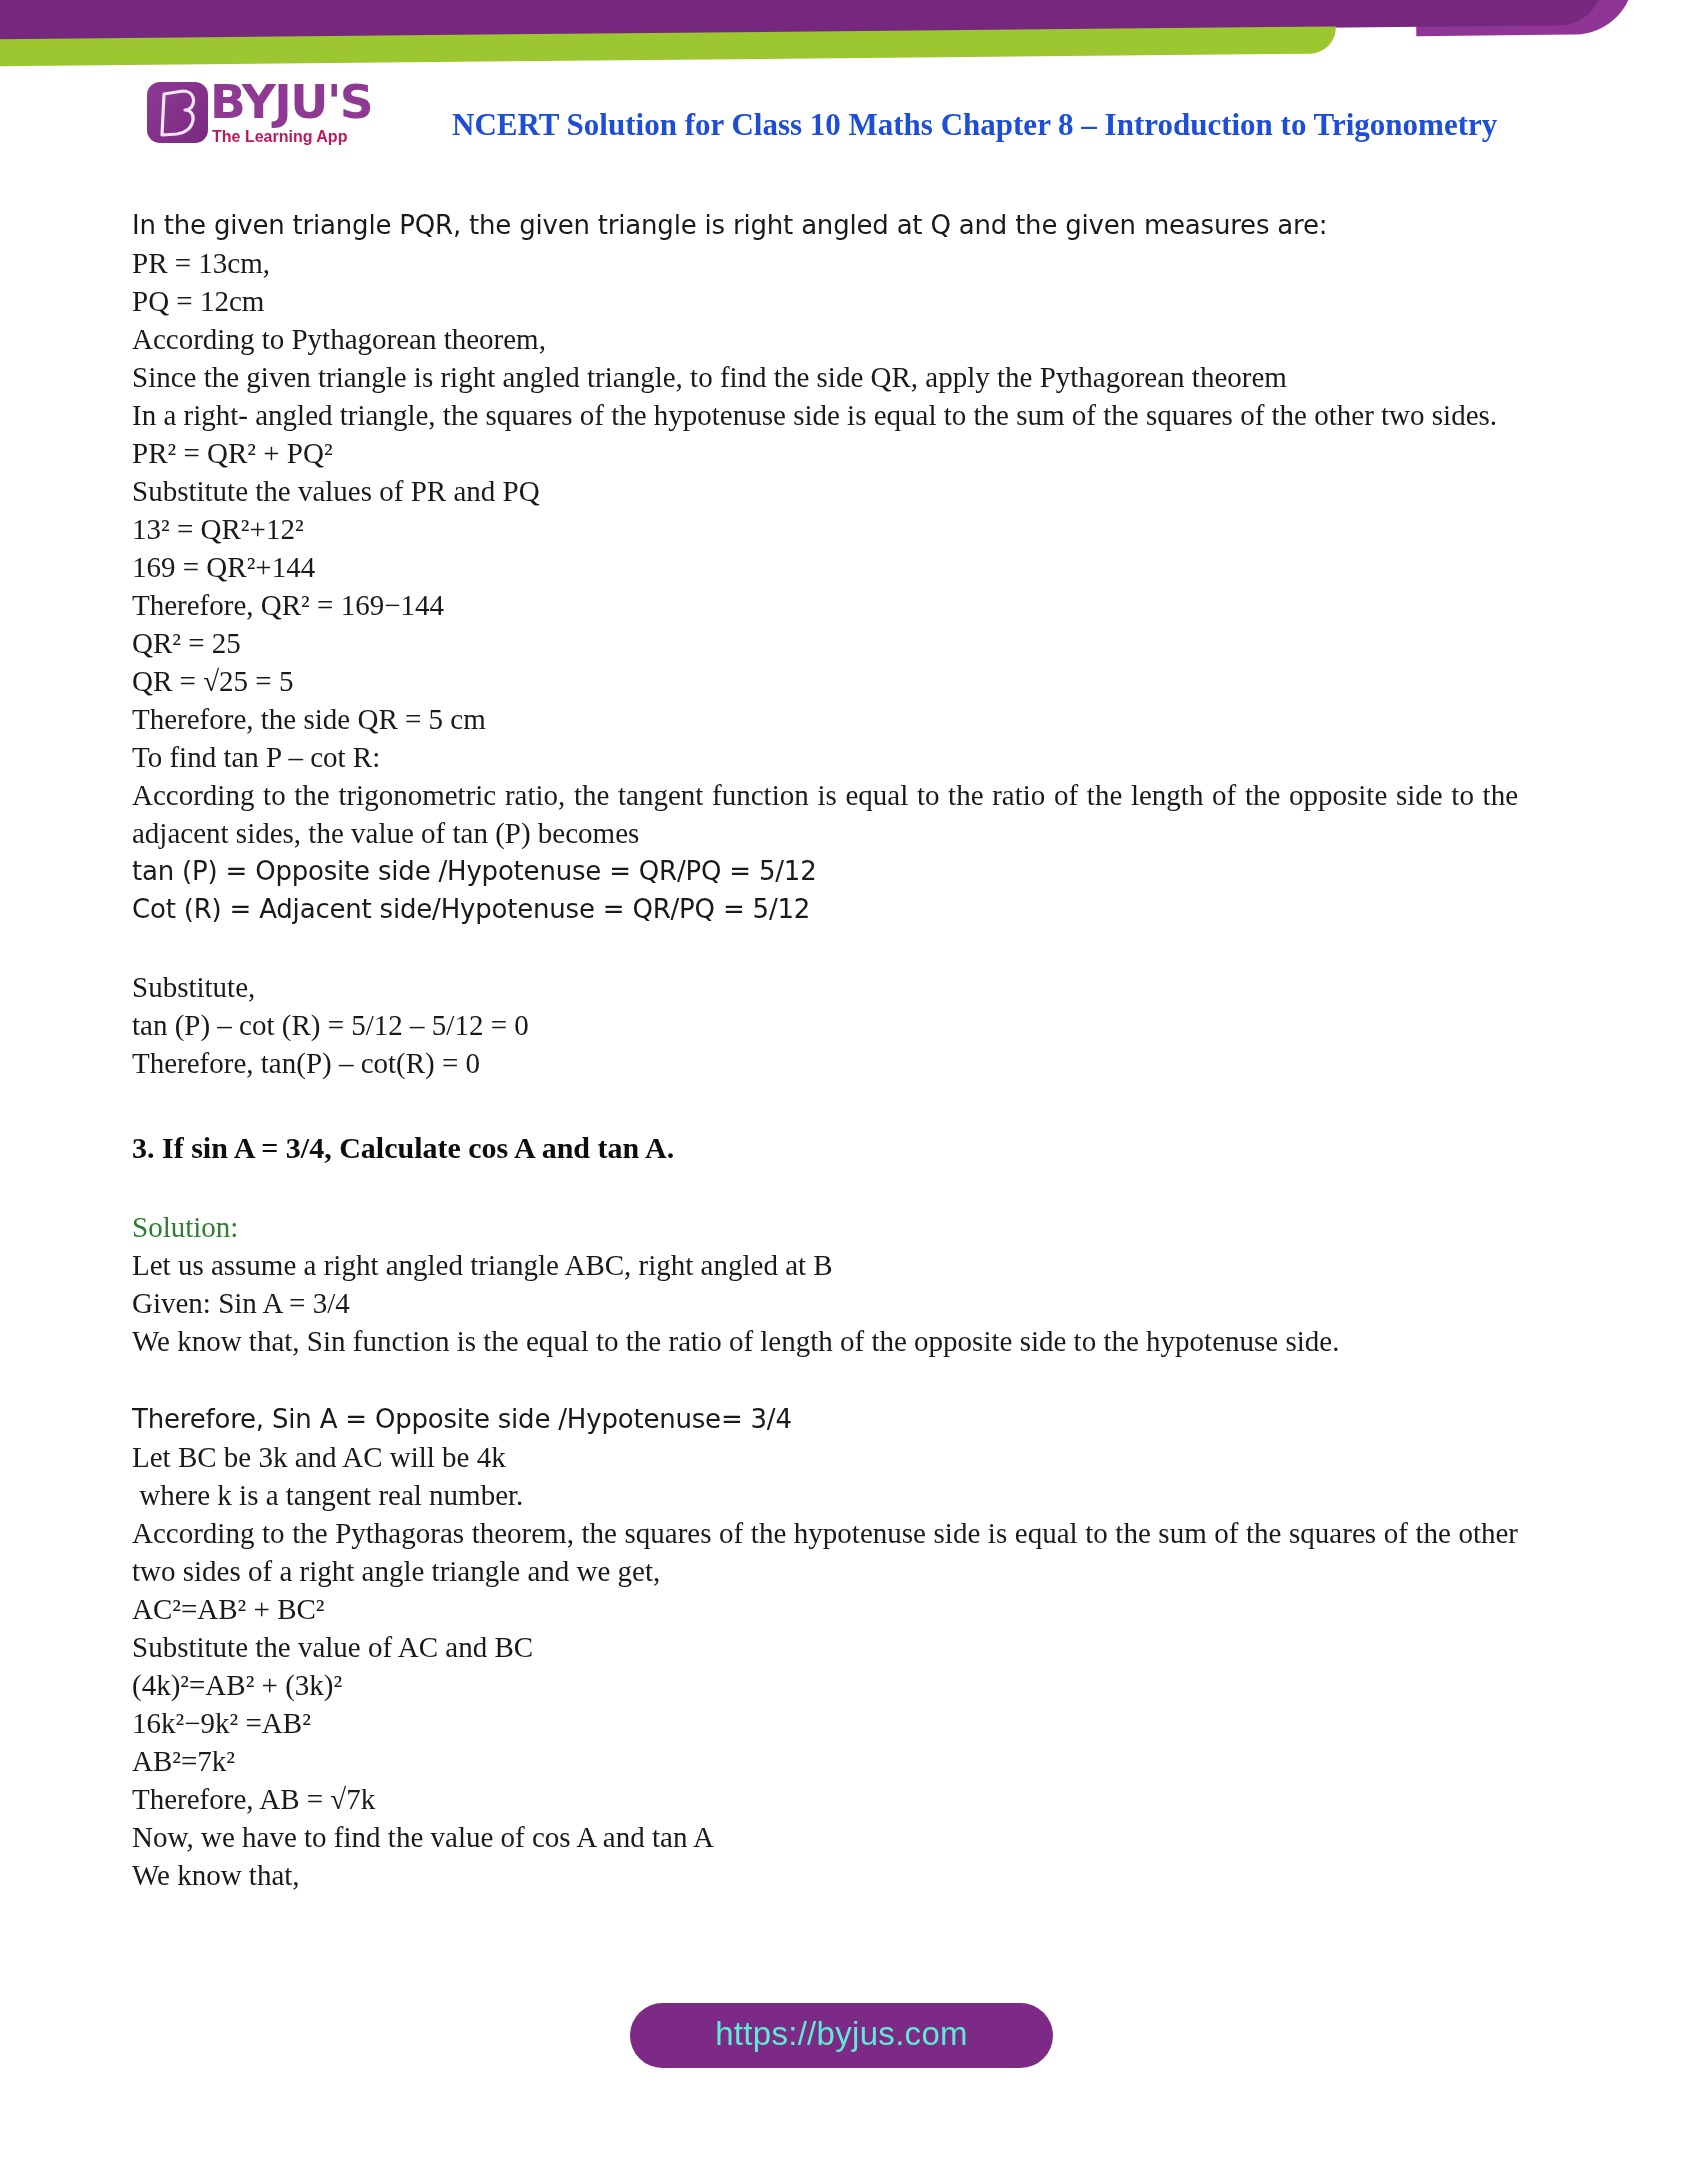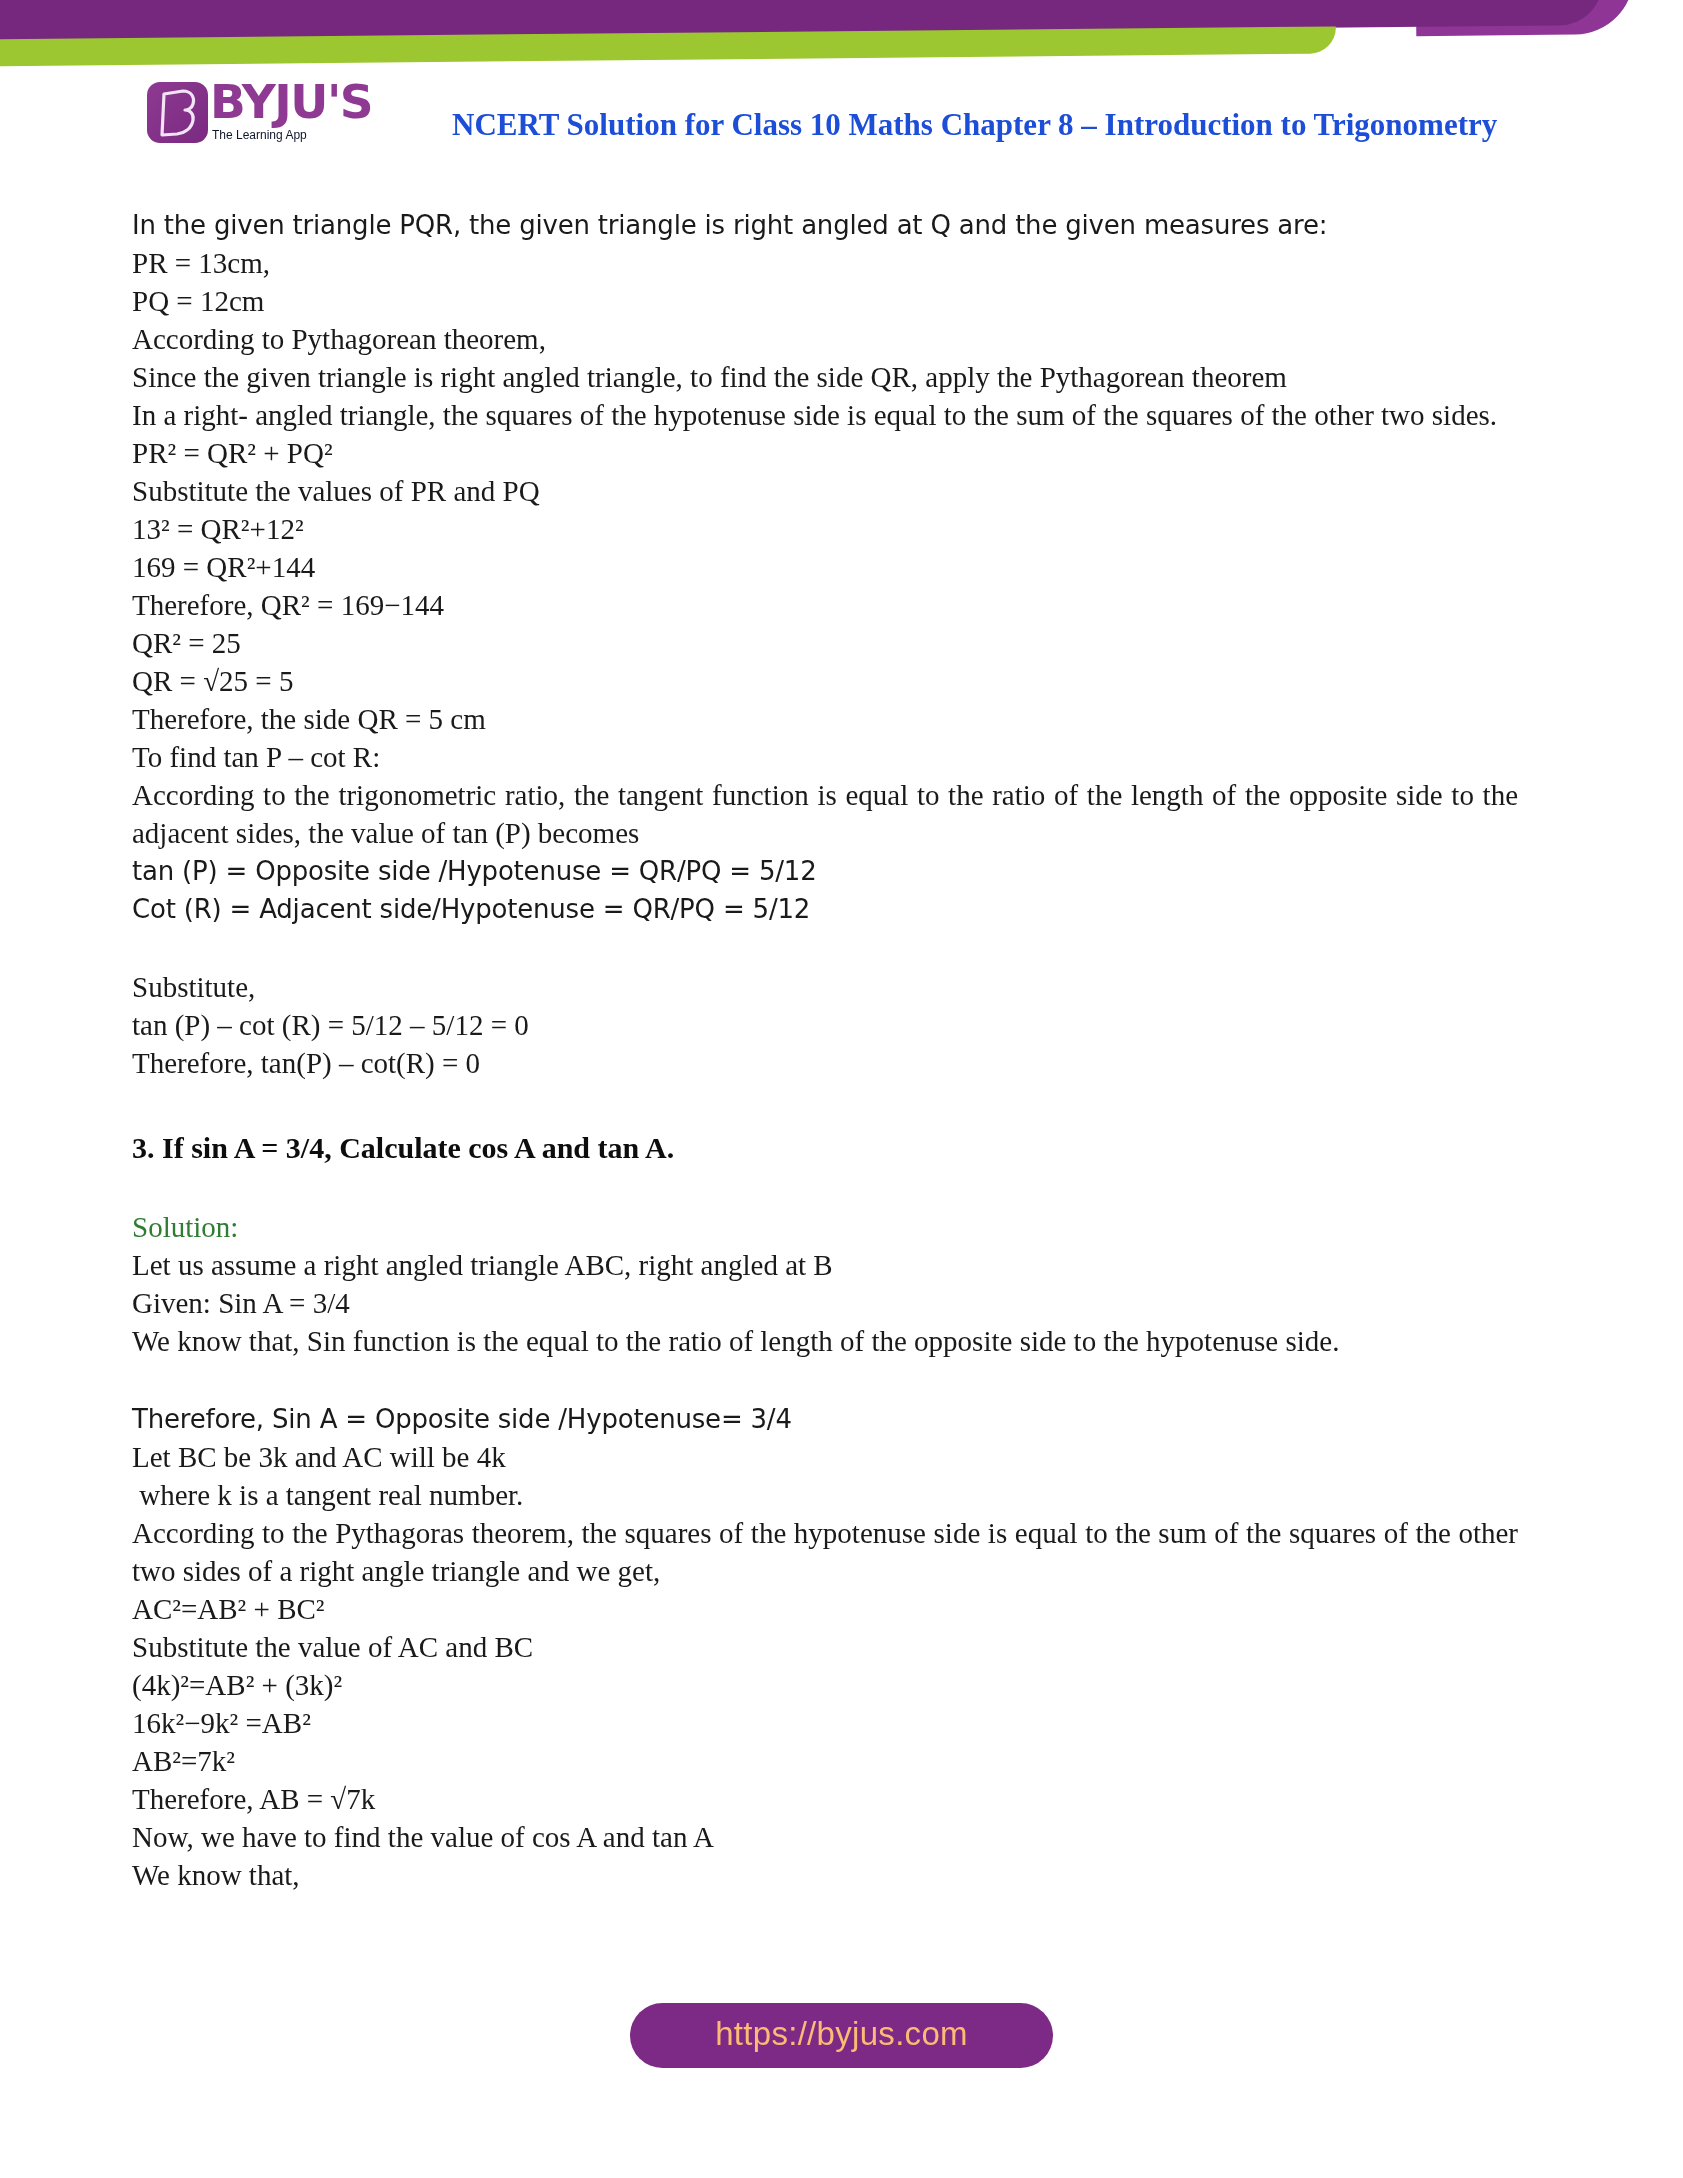--- a/index.html
+++ b/index.html
@@ -93,23 +93,23 @@
     font-family: "DejaVu Sans", sans-serif;
     font-weight: bold;
     font-size: 47px;
     letter-spacing: -1.5px;
     color: #8e3a92;
     line-height: 0.96;
     margin-top: -1px;
   }
   .logo-tagline {
     font-family: "Liberation Sans", sans-serif;
-    font-weight: normal;
-    font-size: 12px;
-    color: #0f172a;
+    font-weight: bold;
+    font-size: 16px;
+    color: #be185d;
     line-height: 1;
     margin-top: 5px;
     margin-left: 2px;
   }
   .doc-title {
     font-family: "Liberation Serif", serif;
     font-weight: bold;
     font-size: 31px;
     color: #1d4ed8;
     white-space: nowrap;
@@ -170,21 +170,21 @@
     width: 1683px;
     display: flex;
     justify-content: center;
   }
   .url-pill {
     background: #7d2a86;
     border-radius: 34px;
     padding: 13px 85px 16px 85px;
     font-family: "Liberation Sans", sans-serif;
     font-size: 33px;
-    color: #fdba74;
+    color: #5eead4;
     letter-spacing: 0.3px;
     line-height: 1.1;
   }
 </style>
 </head>
 <body>
 
 <div class="deco-wrap">
   <div class="bar-purple-tip"></div>
   <div class="bar-purple"></div>

